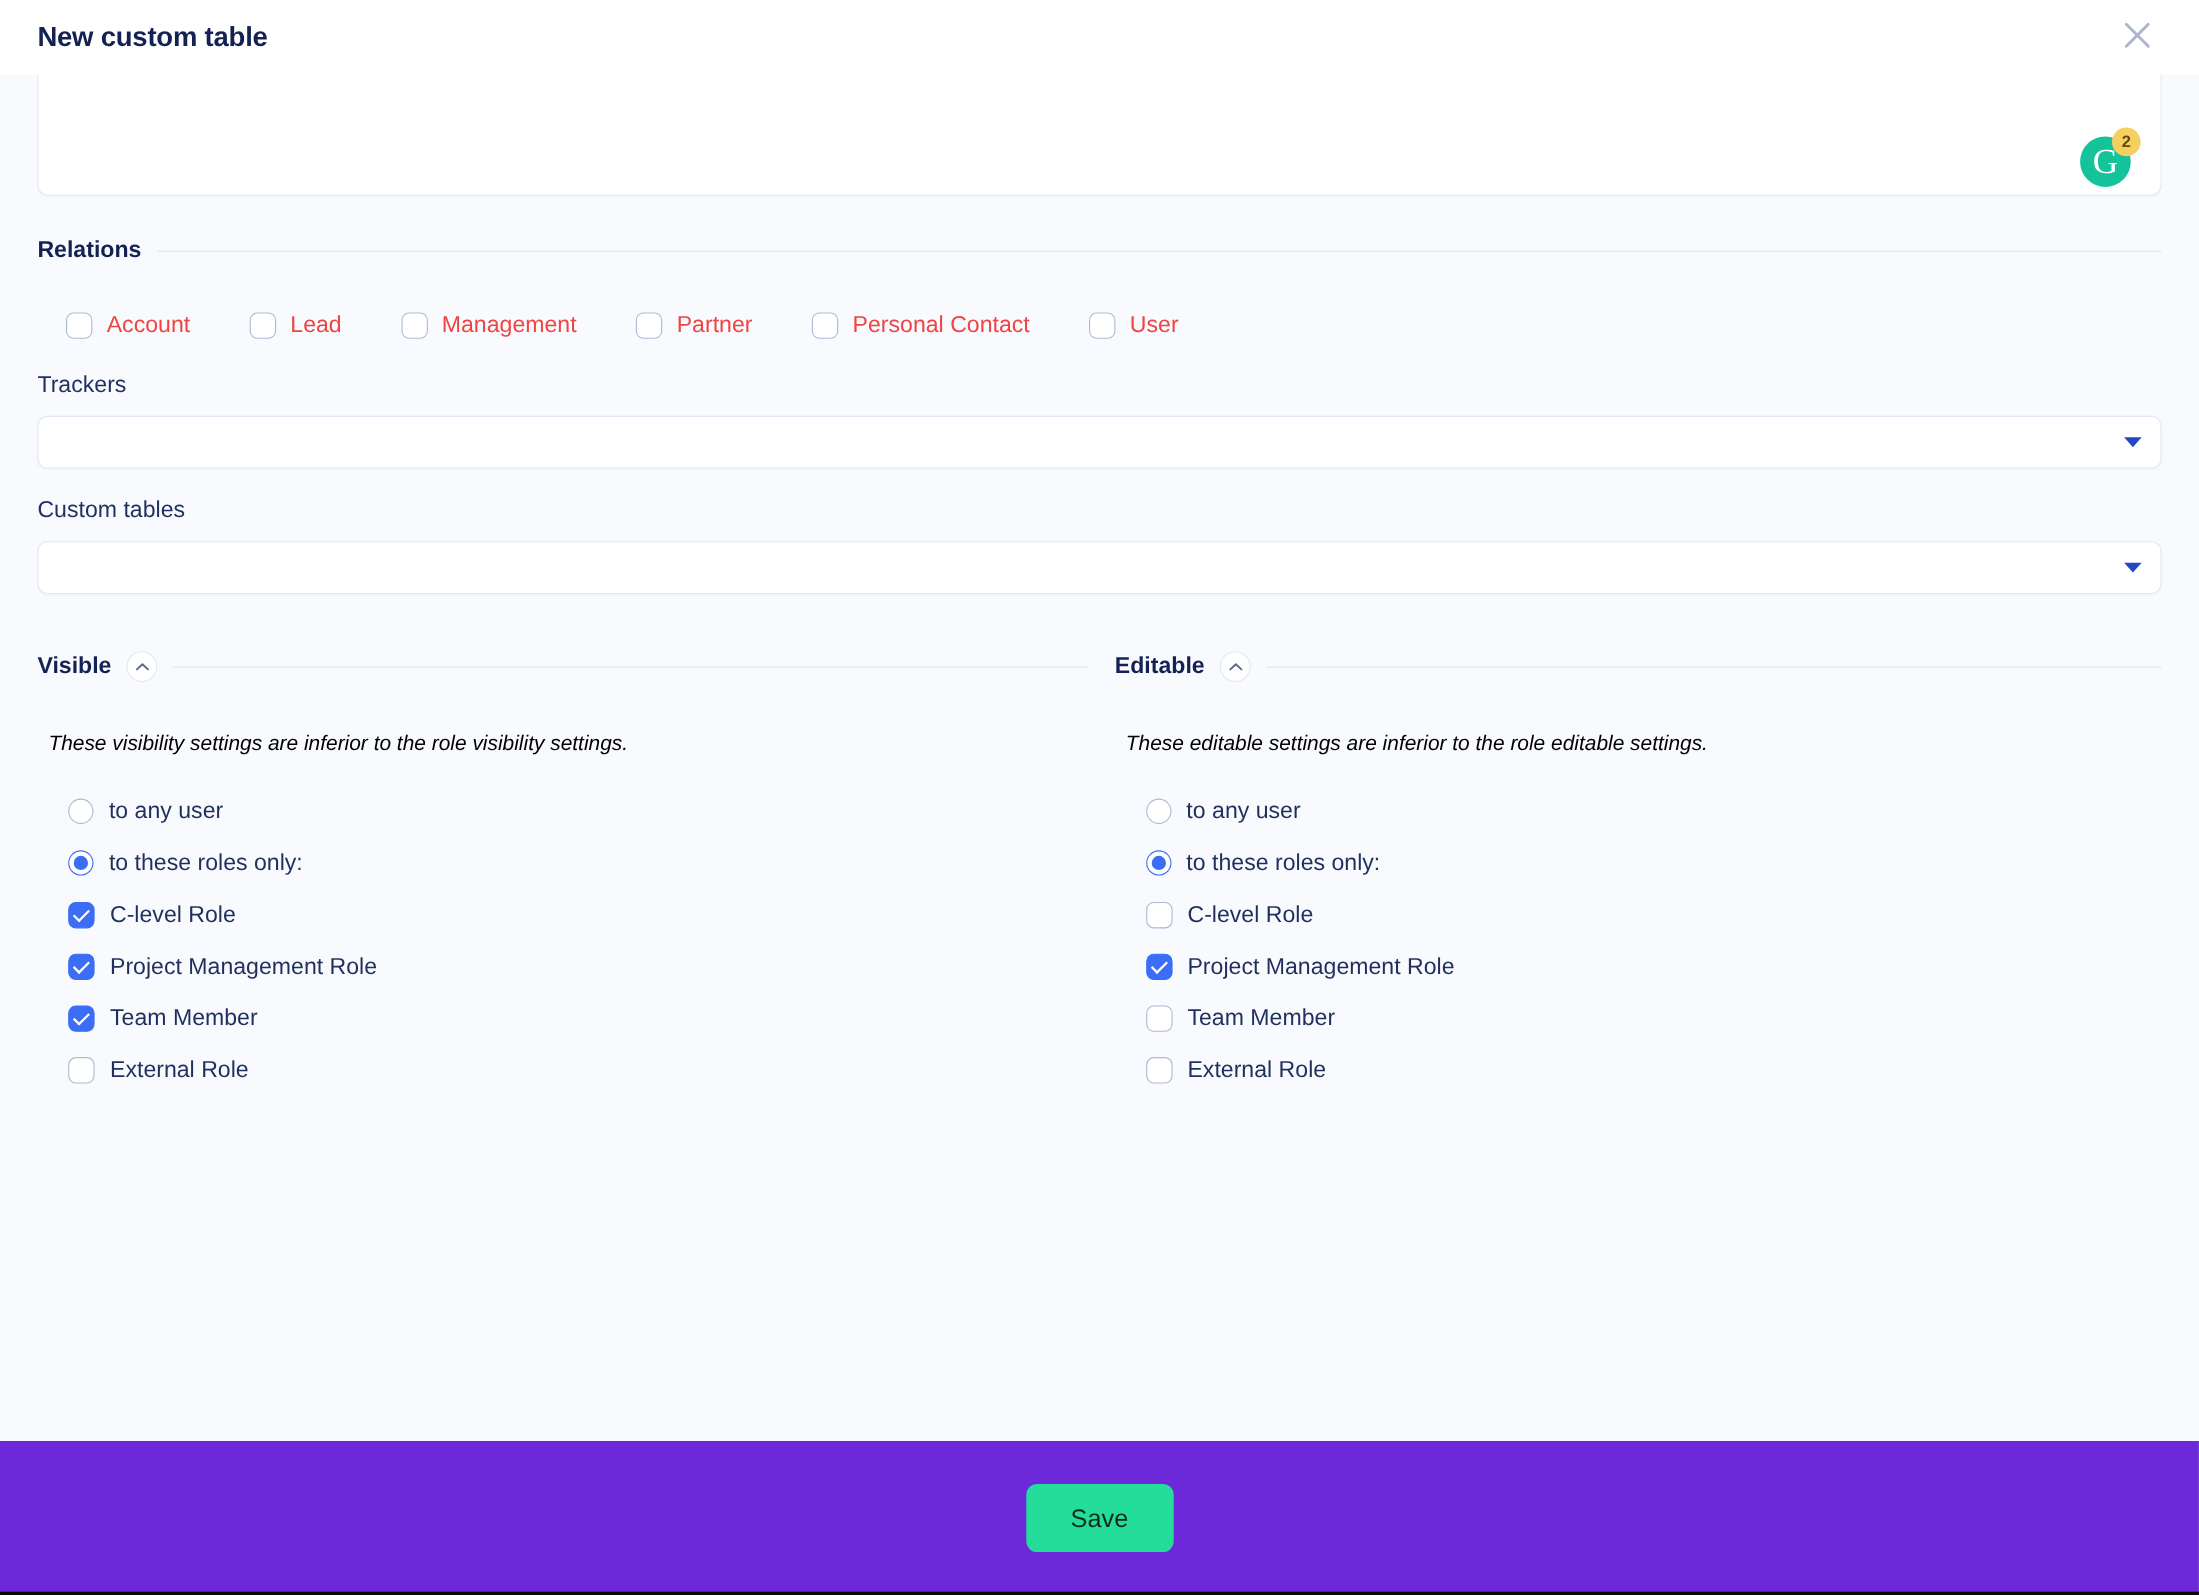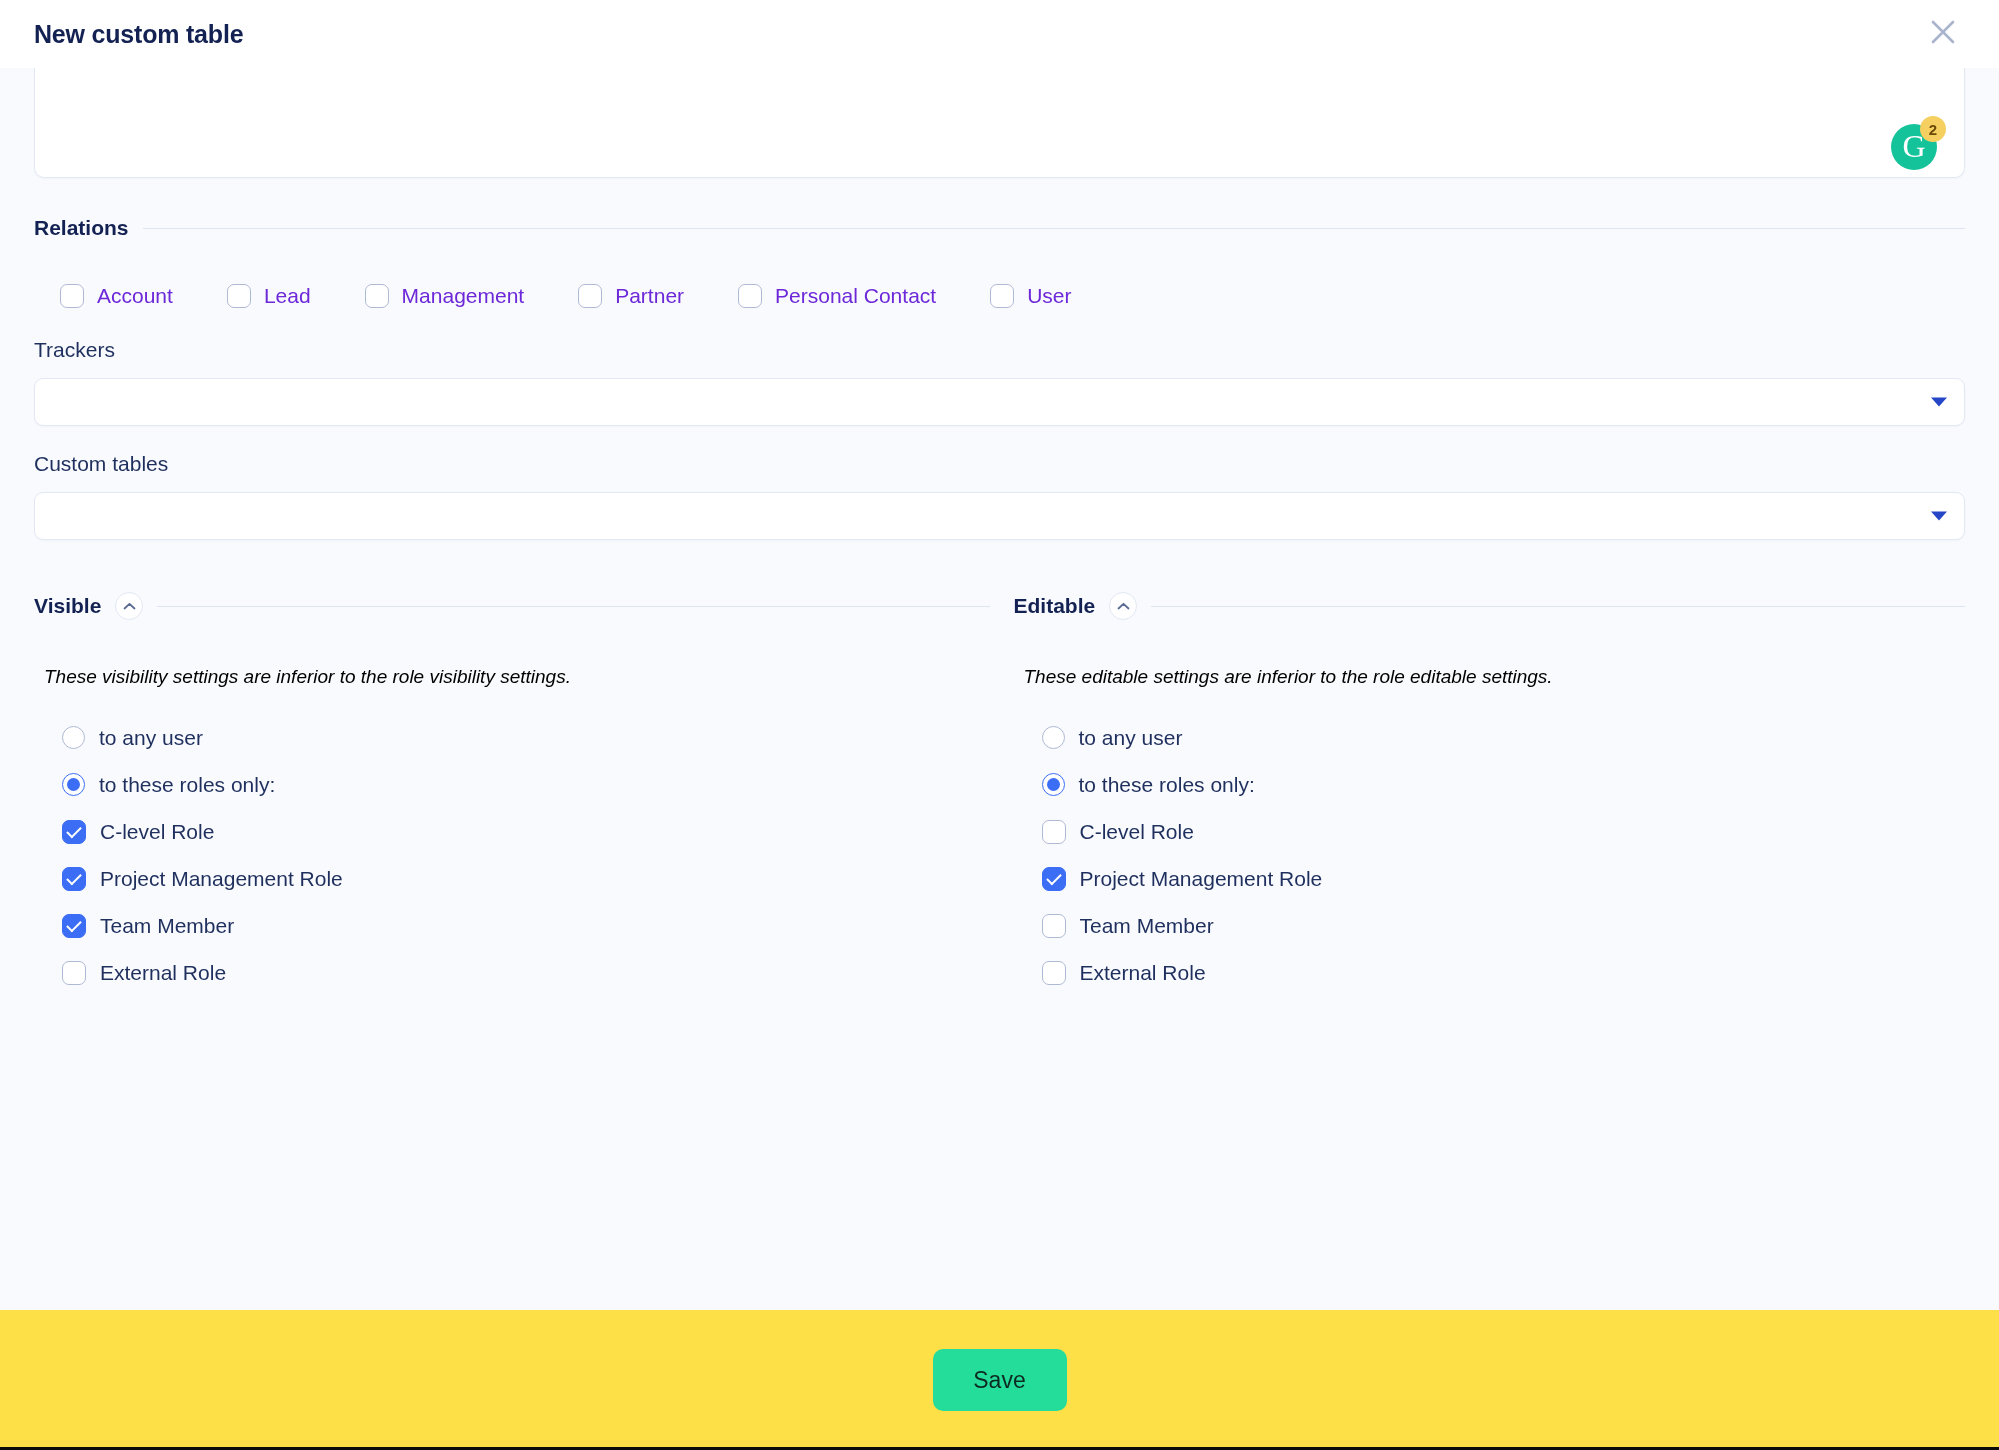--- a/index.html
+++ b/index.html
@@ -165,21 +165,21 @@
   }
   .cb-item {
     display: flex;
     align-items: center;
     gap: 13px;
     cursor: pointer;
     margin-right: 54px;
   }
   .cb-item .cb-label {
     font-size: 21px;
-    color: #6d28d9;
+    color: #ef4444;
     white-space: nowrap;
   }
 
   .cbox {
     width: 24px;
     height: 24px;
     border-radius: 7px;
     border: 1.5px solid #aeb9d4;
     background: #ffffff;
     flex: 0 0 24px;
@@ -285,21 +285,21 @@
   .opt-label {
     font-size: 21px;
     color: #1f2f5e;
     white-space: nowrap;
   }
   .role-item { height: 47px; }
 
   
   .modal-footer {
     flex: 0 0 140px;
-    background: #fde047;
+    background: #6d28d9;
     display: flex;
     align-items: center;
     justify-content: center;
     border-top: none;
   }
   .save-btn {
     min-width: 134px;
     height: 62px;
     background: #25dd9b;
     border: none;

